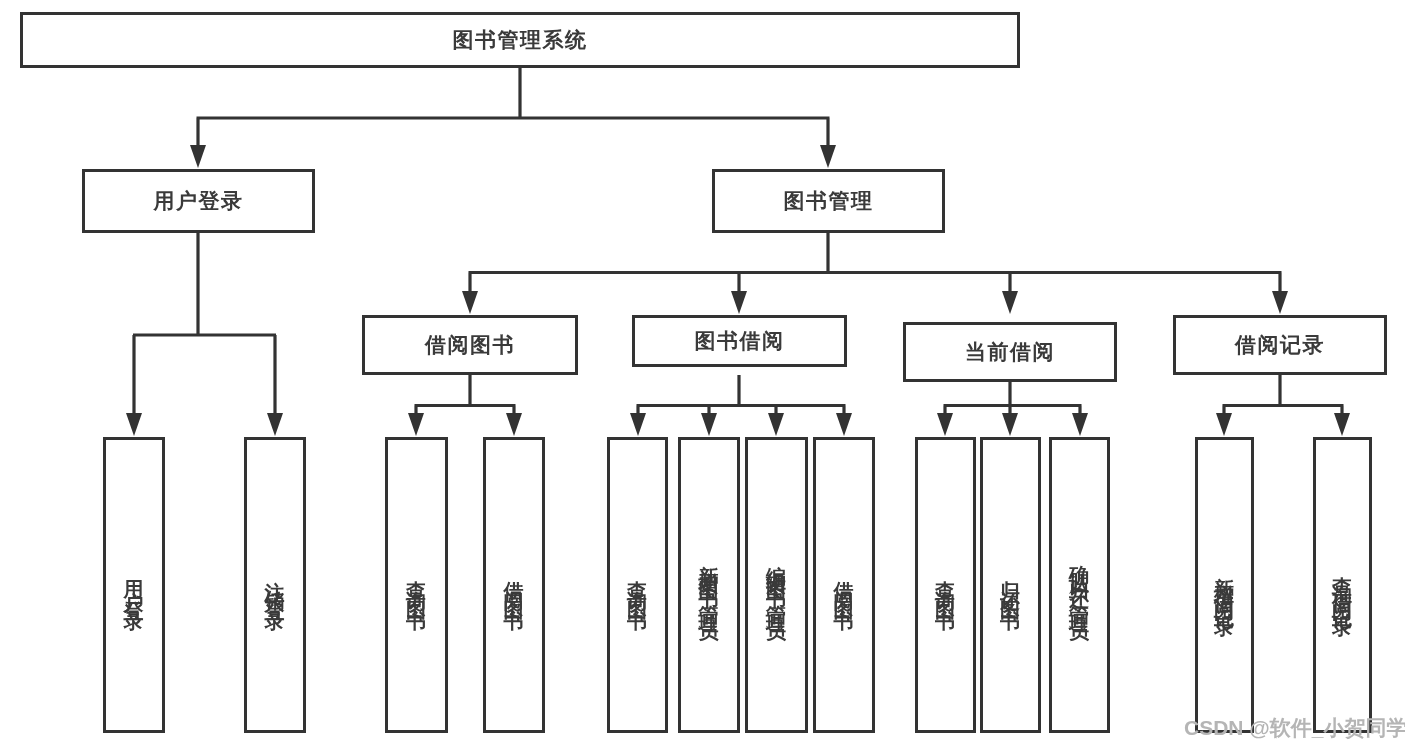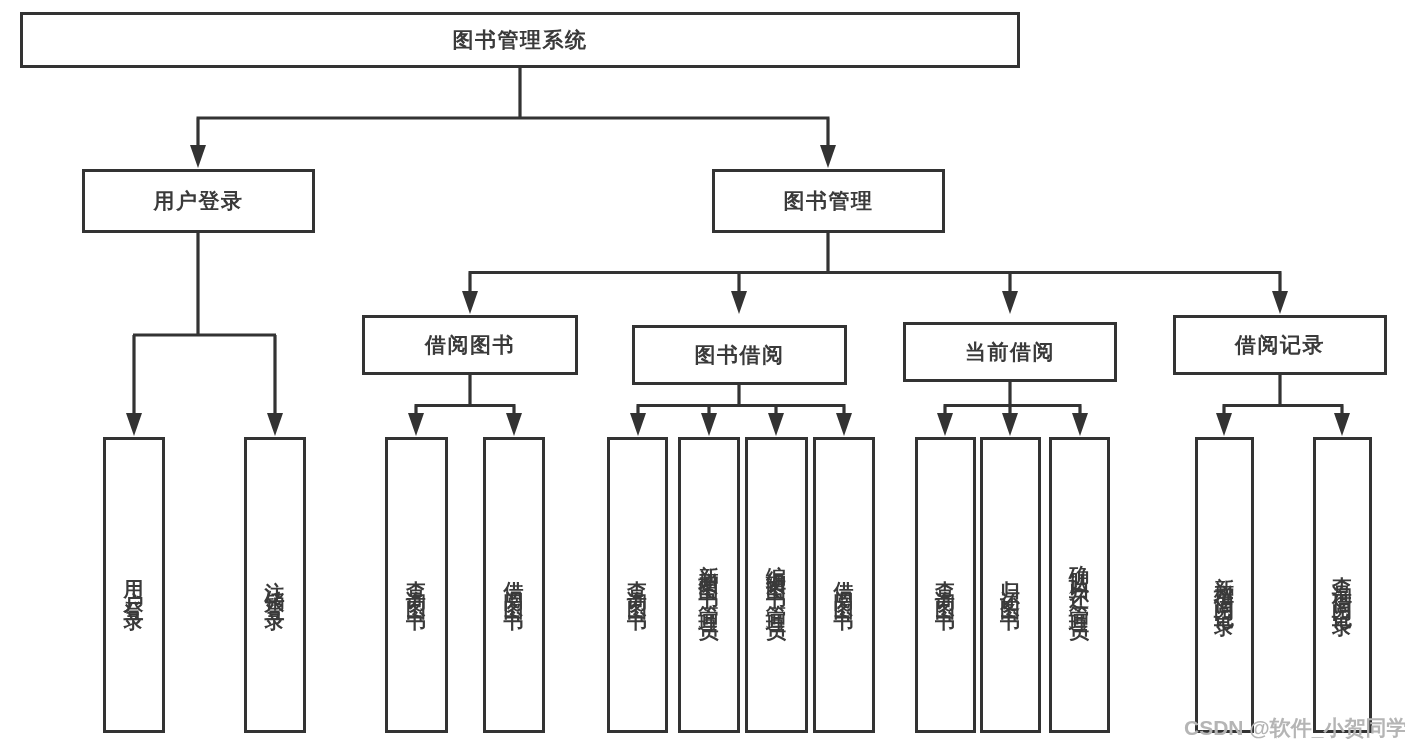--- a/index.html
+++ b/index.html
@@ -99,21 +99,21 @@
   <div class="node hlabel" style="left:82px;top:169px;width:233px;height:64px;">
     <span>用户登录</span>
   </div>
   <div class="node hlabel" style="left:712px;top:169px;width:233px;height:64px;">
     <span>图书管理</span>
   </div>
 
   <div class="node hlabel" style="left:362px;top:315px;width:216px;height:60px;">
     <span>借阅图书</span>
   </div>
-  <div class="node hlabel" style="left:632px;top:315px;width:215px;height:60px;margin-top:10px;">
+  <div class="node hlabel" style="left:632px;top:315px;width:215px;height:52px;">
     <span>图书借阅</span>
   </div>
   <div class="node hlabel" style="left:903px;top:322px;width:214px;height:60px;">
     <span>当前借阅</span>
   </div>
   <div class="node hlabel" style="left:1173px;top:315px;width:214px;height:60px;">
     <span>借阅记录</span>
   </div>
 
   <div class="node leaf" style="left:103px;top:437px;width:62px;height:296px;">

